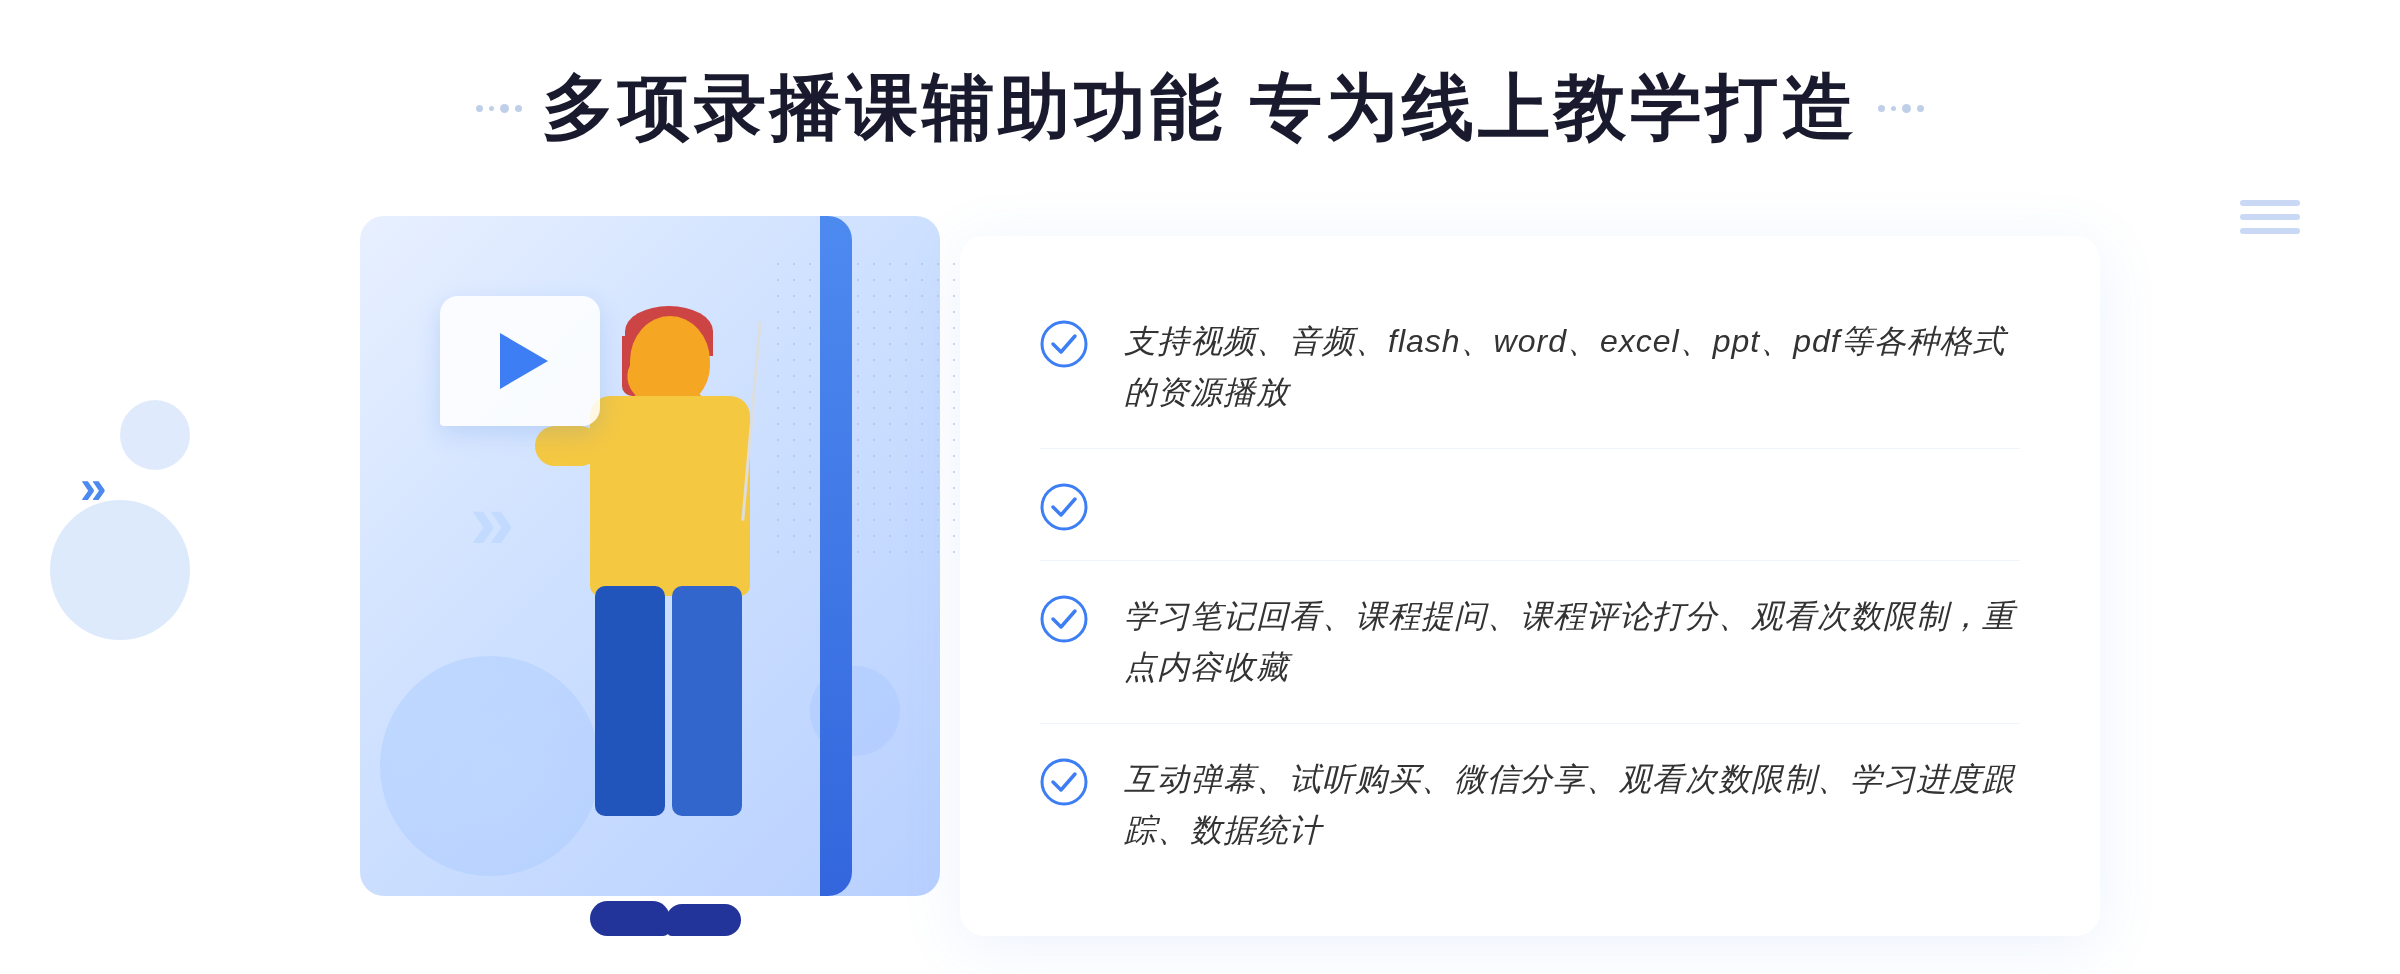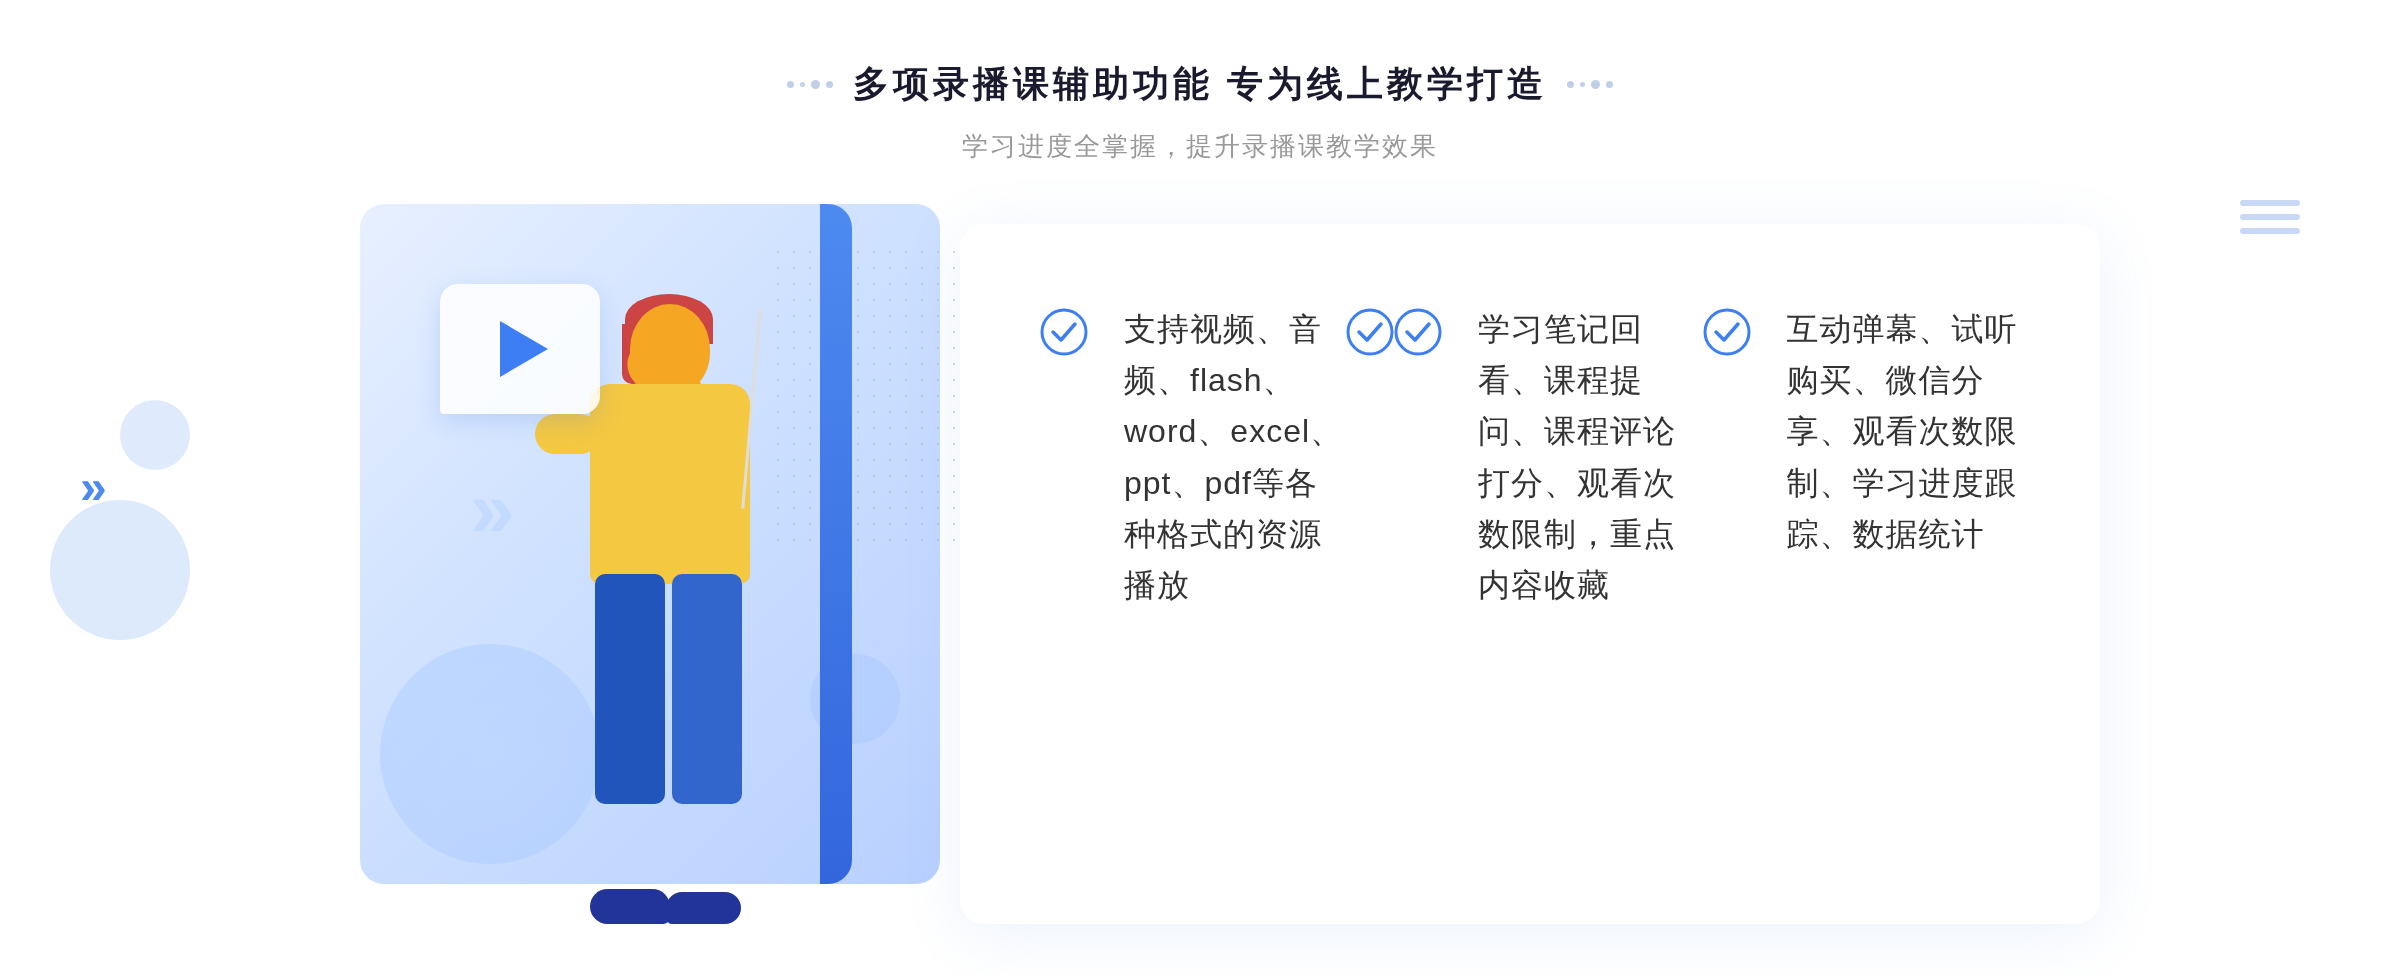--- a/index.html
+++ b/index.html
@@ -56,21 +56,21 @@
       width: 5px;
       height: 5px;
     }
 
     .decoration-dots span:nth-child(3) {
       width: 9px;
       height: 9px;
     }
 
     .main-title {
-      font-size: 36px;
+      font-size: 72px;
       font-weight: 700;
       color: #1a1a2e;
       letter-spacing: 4px;
     }
 
     .subtitle {
       font-size: 26px;
       color: #999999;
       letter-spacing: 2px;
       font-weight: 400;
@@ -311,25 +311,27 @@
     }
 
     
     .features-panel {
       flex: 1;
       background: #ffffff;
       border-radius: 24px;
       padding: 60px 80px;
       box-shadow: 0 10px 60px rgba(100,150,230,0.12);
       display: flex;
+      flex-direction: column;
       justify-content: space-between;
       margin-left: -20px;
       margin-top: 20px;
       height: 700px;
       z-index: 3;
+      font-style: italic;
     }
 
     .feature-item {
       display: flex;
       align-items: flex-start;
       gap: 36px;
       padding: 20px 0;
     }
 
     .check-icon {
@@ -431,21 +433,20 @@
           <span></span>
       </div>
       <h1 class="main-title">多项录播课辅助功能 专为线上教学打造</h1>
       <div class="decoration-dots">
         <span></span>
           <span></span>
           <span></span>
           <span></span>
       </div>
     </div>
-    <p class="subtitle">学习进度全掌握，提升录播课教学效果</p>
   </div>
 
   <div class="main-content">
 
     <div class="illustration-panel">
       <div class="illustration-bg"></div>
       <div class="blue-accent-bar"></div>
       <div class="bg-dots-pattern"></div>
 
       <div class="play-bubble">

